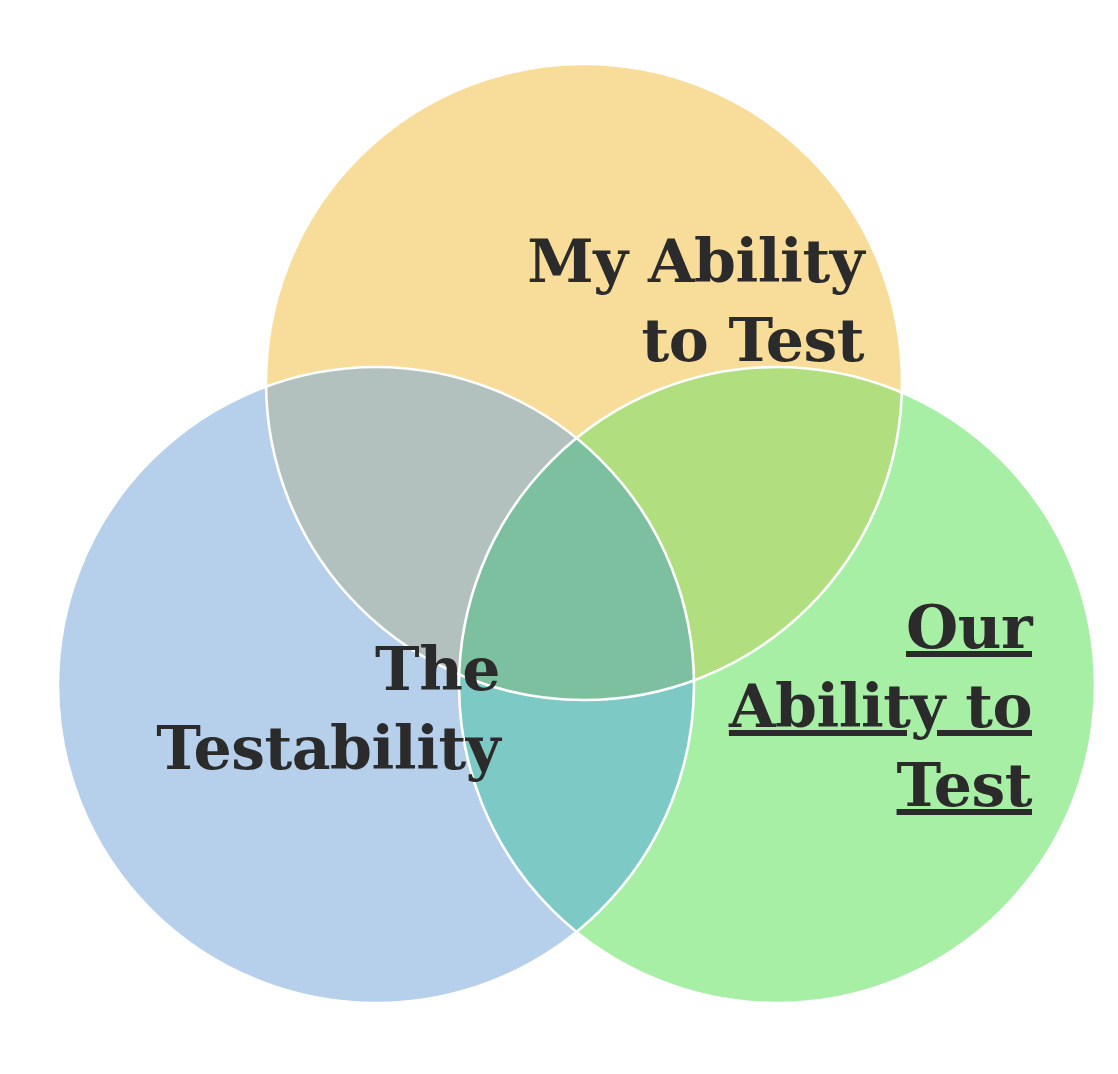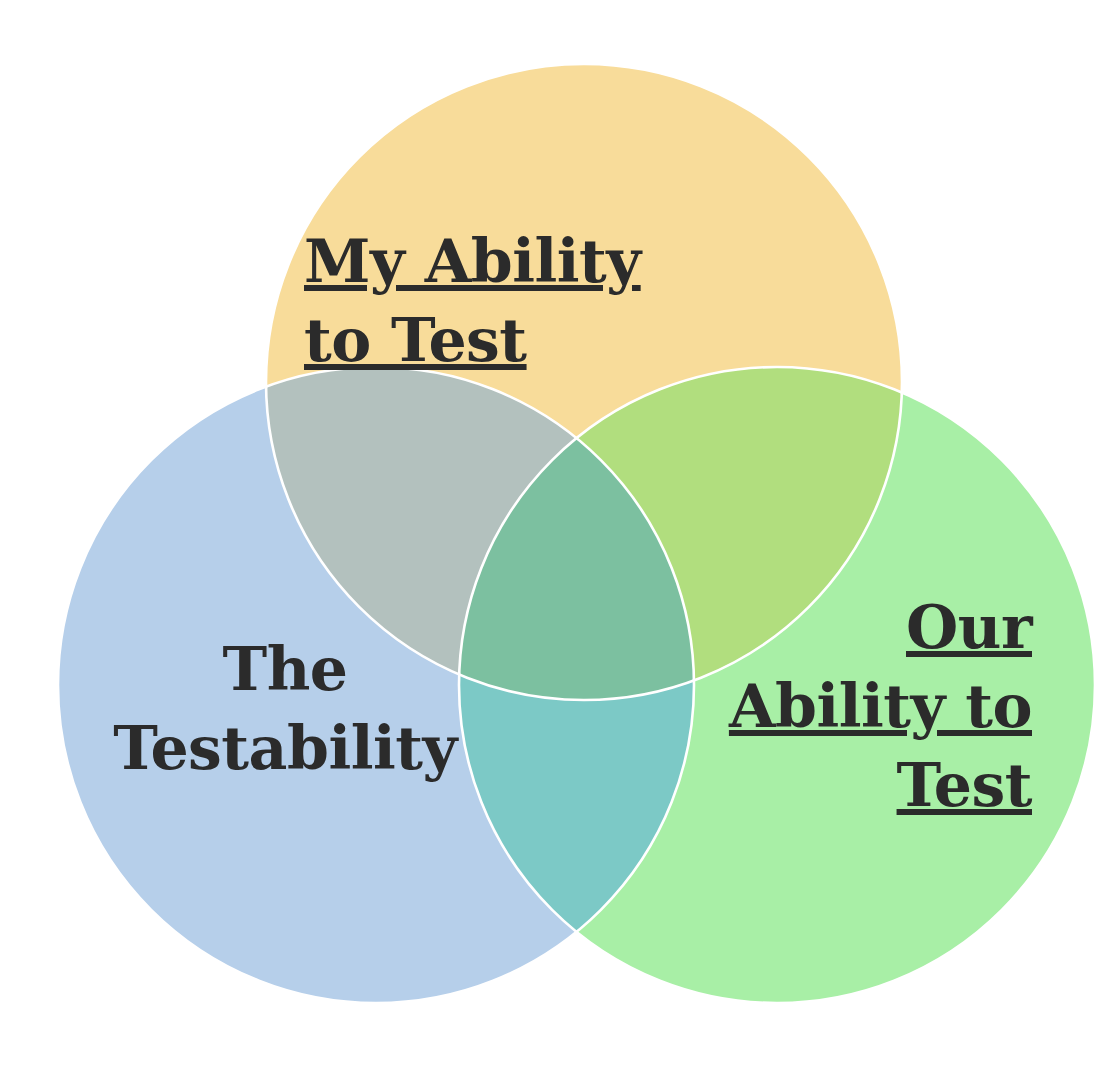--- a/index.html
+++ b/index.html
@@ -35,28 +35,27 @@
     font-size: 60px;
     line-height: 1.32;
     letter-spacing: -0.5px;
     white-space: pre-line;
     -webkit-font-smoothing: antialiased;
   }
   #label-top {
     left: 304px;
     top: 222px;
     width: 560px;
-    text-align: left;
-    text-decoration: underline;
+    text-align: right;
   }
   #label-left {
     left: 70px;
     top: 630px;
     width: 430px;
-    text-align: center;
+    text-align: right;
   }
   #label-right {
     left: 636px;
     top: 588px;
     width: 396px;
     text-align: right;
     text-decoration: underline;
   }
 </style>
 </head>

